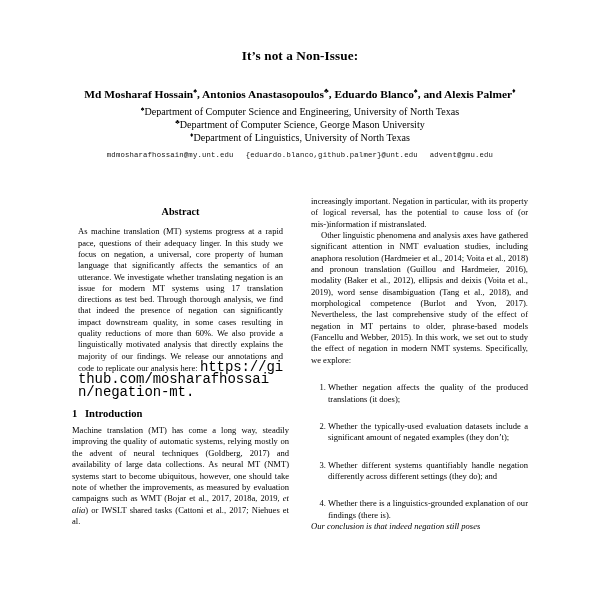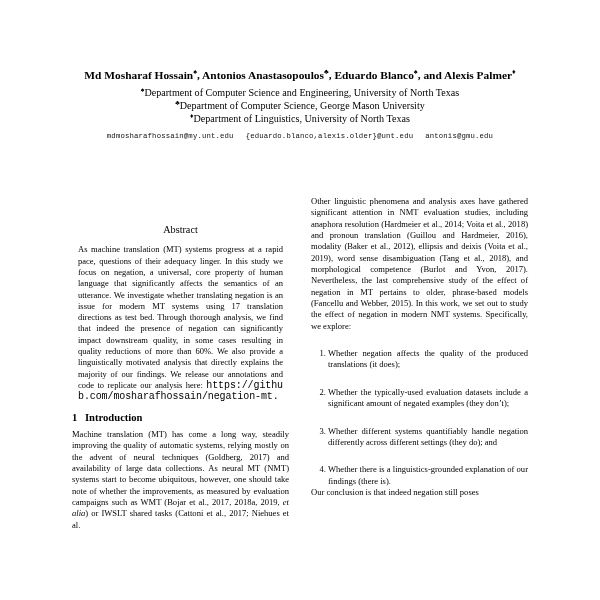--- a/index.html
+++ b/index.html
@@ -95,34 +95,34 @@
     font-size: 8.55px;
     line-height: 11.35px;
     text-align: justify;
     text-justify: inter-word;
     hyphens: none;
   }
 
   
   .abstract-head {
     text-align: center;
-    font-weight: normal;
+    font-weight: bold;
     font-size: 10.2px;
-    margin-top: 28px;
+    margin-top: 10px;
     margin-bottom: 9px;
   }
   .abstract-body {
     padding: 0 6px;
     font-size: 8.5px;
     line-height: 11.3px;
     text-align: justify;
   }
   .mono-url {
     font-family: "Liberation Mono", "DejaVu Sans Mono", monospace;
-    font-size: 10px;
+    font-size: 14px;
     letter-spacing: -0.1px;
     word-break: break-all;
   }
 
   
   .section-head {
     font-weight: bold;
     font-size: 10.6px;
     margin-top: 9px;
     margin-bottom: 6px;
@@ -158,50 +158,52 @@
     content: counter(enumi) ".";
     position: absolute;
     left: 2px;
     top: 0;
     width: 13px;
     text-align: right;
   }
   .tail-para {
     margin-top: 1px;
     text-indent: 8px;
+    font-style: italic;
   }
   .clip-last {
     overflow: hidden;
   }
   em { font-style: italic; }
 </style>
 </head>
 <body>
 
 <div class="page">
 
   <div class="title-block">
+    <div class="paper-title-line">It’s not a Non-Issue:</div>
   </div>
 
   <div class="authors">
     <span>Md Mosharaf Hossain</span><sup class="mark">♠</sup><span class="sep">,</span>
     <span>Antonios Anastasopoulos</span><sup class="mark">♣</sup><span class="sep">,</span>
     <span>Eduardo Blanco</span><sup class="mark">♠</sup><span class="sep">,</span>
     <span>and</span>
     <span>Alexis Palmer</span><sup class="mark">♦</sup>
   </div>
 
   <div class="affils">
     <div class="affil-line"><sup class="mark">♠</sup><span>Department of Computer Science and Engineering, University of North Texas</span></div>
     <div class="affil-line"><sup class="mark">♣</sup><span>Department of Computer Science, George Mason University</span></div>
     <div class="affil-line"><sup class="mark">♦</sup><span>Department of Linguistics, University of North Texas</span></div>
   </div>
 
   <div class="emails">
-    <span>mdmosharafhossain@my.unt.edu</span><span class="gap"></span><span>{eduardo.blanco,alexis.older}@unt.edu</span><span class="gap"></span><span>antonis@gmu.edu</span>
+    <span>mdmosharafhossain@my.unt.edu</span><span class="gap"></span><span>{eduardo.blanco,github.palmer}@unt.edu</span><span class="gap"></span><span>advent@gmu.edu</span>
   </div>
 
   <div class="columns">
 
     <div class="col">
 
       <div class="abstract-head">Abstract</div>
 
       <div class="abstract-body">
         <span>As machine translation (MT) systems progress at a rapid pace, questions of their adequacy linger. In this study we focus on negation, a universal, core property of human language that significantly affects the semantics of an utterance. We investigate whether translating negation is an issue for modern MT systems using 17 translation directions as test bed. Through thorough analysis, we find that indeed the presence of negation can significantly impact downstream quality, in some cases resulting in quality reductions of more than 60%. We also provide a linguistically motivated analysis that directly explains the majority of our findings. We release our annotations and code to replicate our analysis here: </span><span class="mono-url">https://github.com/mosharafhossain/negation-mt.</span>
@@ -210,20 +212,21 @@
       <div class="section-head">
         <span class="num">1</span><span>Introduction</span>
       </div>
 
       <p class="para clip-last"><span>Machine translation (MT) has come a long way, steadily improving the quality of automatic systems, relying mostly on the advent of neural techniques (Goldberg, 2017) and availability of large data collections. As neural MT (NMT) systems start to become ubiquitous, however, one should take note of whether the improvements, as measured by evaluation campaigns such as WMT (Bojar et al., 2017, 2018a, 2019, </span><em>et alia</em><span>) or IWSLT</span>
         <span>shared tasks (Cattoni et al., 2017; Niehues et al.</span></p>
     </div>
 
     <div class="col">
 
+      <p class="para">increasingly important. Negation in particular, with its property of logical reversal, has the potential to cause loss of (or mis-)information if mistranslated.</p>
 
       <p class="para">Other linguistic phenomena and analysis axes have gathered significant attention in NMT evaluation studies, including anaphora resolution (Hardmeier et al., 2014; Voita et al., 2018) and pronoun translation (Guillou and Hardmeier, 2016), modality (Baker et al., 2012), ellipsis and deixis (Voita et al., 2019), word sense disambiguation (Tang et al., 2018), and morphological competence (Burlot and Yvon, 2017). Nevertheless, the last comprehensive study of the effect of negation in MT pertains to older, phrase-based models (Fancellu and Webber, 2015). In this work, we set out to study the effect of negation in modern NMT systems. Specifically, we explore:</p>
 
       <ol class="enum">
         <li>Whether negation affects the quality of the produced translations (it does);</li>
         <li>Whether the typically-used evaluation datasets include a significant amount of negated examples (they don’t);</li>
         <li>Whether different systems quantifiably handle negation differently across different settings (they do); and</li>
         <li>Whether there is a linguistics-grounded explanation of our findings (there is).</li>
       </ol>
 

